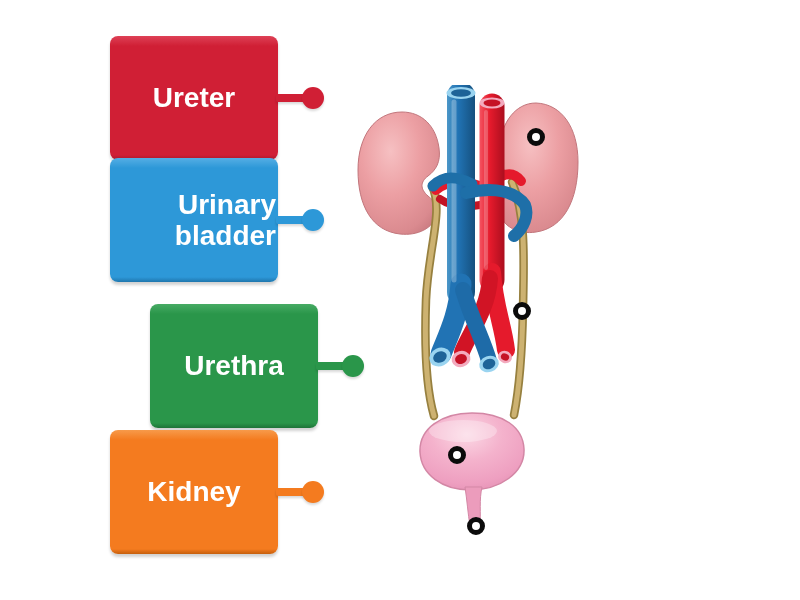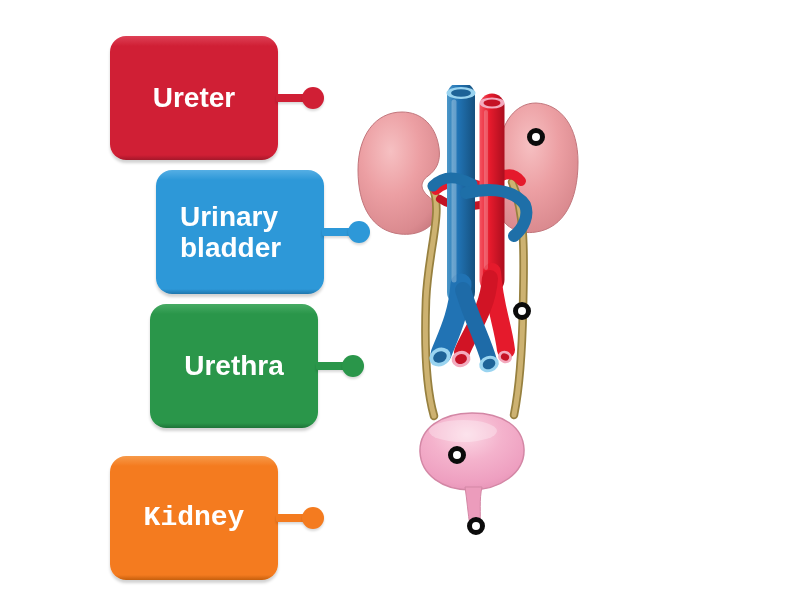--- a/index.html
+++ b/index.html
@@ -3,30 +3,30 @@
 <meta charset="utf-8">
 <style>
   html,body{margin:0;padding:0;background:#fff;}
   .stage{
     position:relative;width:800px;height:600px;background:#ffffff;
     overflow:hidden;font-family:"Liberation Sans",sans-serif;
   }
   
   .card{
     position:absolute;left:110px;width:168px;height:124px;
-    box-sizing:border-box;border-radius:16px;
-    display:flex;align-items:center;justify-content:center;text-align:left;
+    box-sizing:border-box;border-radius:8px;
+    display:flex;align-items:center;justify-content:center;text-align:right;
     color:#ffffff;font-weight:bold;font-size:28px;line-height:1.12;
-    padding:0 24px;box-shadow:0 3px 3px rgba(0,0,0,.18);
+    padding:0 2px;box-shadow:0 3px 3px rgba(0,0,0,.18);
     cursor:grab;
   }
   .card-0{top:36px;background:linear-gradient(180deg,#de4156 0,#d01f35 10px,#d01f35 calc(100% - 5px),#a5172a 100%);}
-  .card-1{top:170px;background:linear-gradient(180deg,#55aee4 0,#2d98d8 10px,#2d98d8 calc(100% - 5px),#1f76ad 100%);margin-left:46px;}
+  .card-1{top:158px;background:linear-gradient(180deg,#55aee4 0,#2d98d8 10px,#2d98d8 calc(100% - 5px),#1f76ad 100%);}
   .card-2{top:304px;background:linear-gradient(180deg,#47ab64 0,#2a964a 10px,#2a964a calc(100% - 5px),#1e7338 100%);margin-left:40px;}
-  .card-3{top:456px;background:linear-gradient(180deg,#f79a4a 0,#f47b1f 10px,#f47b1f calc(100% - 5px),#c55f0d 100%);font-family:Liberation Mono, monospace;}
+  .card-3{top:430px;background:linear-gradient(180deg,#f79a4a 0,#f47b1f 10px,#f47b1f calc(100% - 5px),#c55f0d 100%);}
   .stub{
     position:absolute;left:166px;top:58px;width:30px;height:8px;border-radius:2px;
     filter:drop-shadow(0 2px 1px rgba(0,0,0,.15));
   }
   .dot{
     position:absolute;left:192px;top:51px;width:22px;height:22px;border-radius:50%;
     filter:drop-shadow(0 2px 1px rgba(0,0,0,.15));
   }
   .card-0 .stub,.card-0 .dot{background:#d01f35;}
   .card-1 .stub,.card-1 .dot{background:#2d98d8;}

